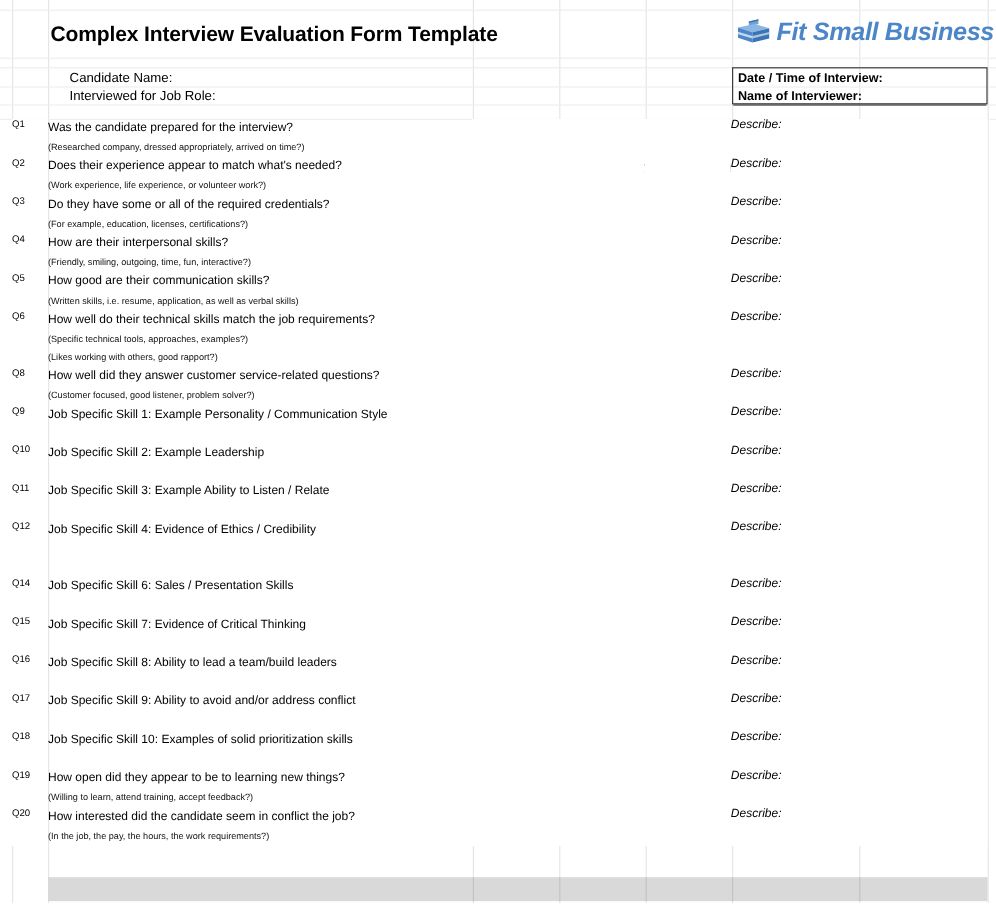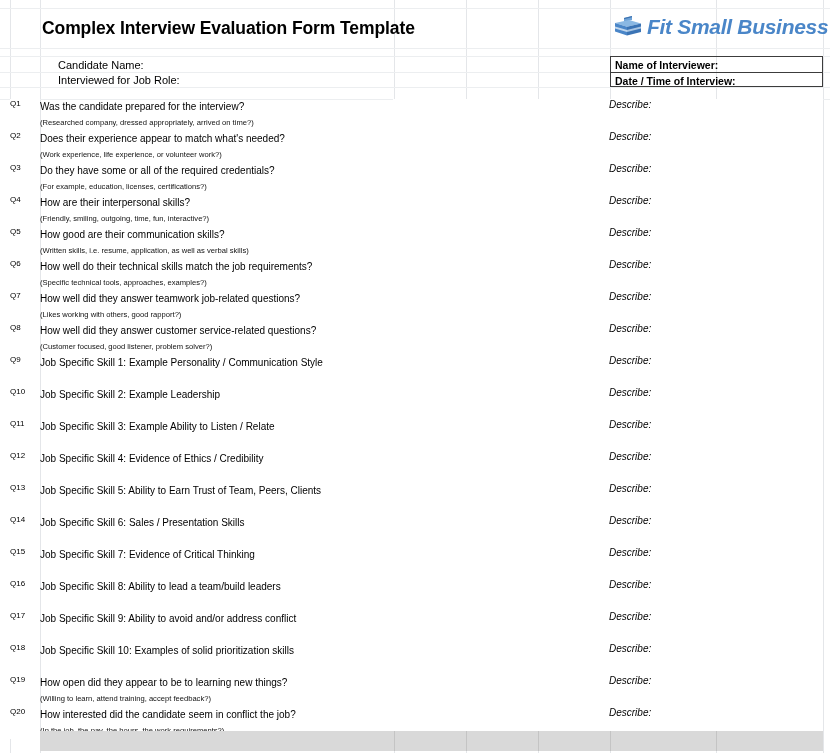--- a/index.html
+++ b/index.html
@@ -248,22 +248,22 @@
     </svg>
     <span class="logo-text">Fit Small Business</span>
   </div>
 
   <div id="title">Complex Interview Evaluation Form Template</div>
 
   <div class="cand-label" style="top:59px;">Candidate Name:</div>
   <div class="cand-label" style="top:74px;">Interviewed for Job Role:</div>
 
   <div id="interviewer-box">
+    <div class="iv-row">Date / Time of Interview:</div>
     <div class="iv-row first">Name of Interviewer:</div>
-    <div class="iv-row">Date / Time of Interview:</div>
   </div>
 
   <div class="rating-head" style="left:395px; width:71px;">Poor</div>
   <div class="rating-head" style="left:467px; width:71px;">OK</div>
   <div class="rating-head" style="left:539px; width:71px;">Great</div>
 
   <table id="qtable">
     <colgroup>
       <col class="c-num">
         <col class="c-text">
@@ -362,28 +362,20 @@
           <td class="desc">Describe:</td>
         </tr>
         <tr class="sub-row">
           <td class="num"></td>
           <td class="qtext">(Specific technical tools, approaches, examples?)</td>
           <td class="rate first-rate"></td>
           <td class="rate"></td>
           <td class="rate"></td>
           <td class="desc"></td>
         </tr>
-        <tr class="main-row">
-          <td class="num">Q7</td>
-          <td class="qtext">How well did they answer teamwork job-related questions?</td>
-          <td class="rate first-rate"></td>
-          <td class="rate"></td>
-          <td class="rate"></td>
-          <td class="desc">Describe:</td>
-        </tr>
         <tr class="sub-row">
           <td class="num"></td>
           <td class="qtext">(Likes working with others, good rapport?)</td>
           <td class="rate first-rate"></td>
           <td class="rate"></td>
           <td class="rate"></td>
           <td class="desc"></td>
         </tr>
         <tr class="main-row">
           <td class="num">Q8</td>
@@ -457,28 +449,20 @@
           <td class="rate"></td>
           <td class="desc">Describe:</td>
         </tr>
         <tr class="sub-row">
           <td class="num"></td>
           <td class="qtext"></td>
           <td class="rate first-rate"></td>
           <td class="rate"></td>
           <td class="rate"></td>
           <td class="desc"></td>
-        </tr>
-        <tr class="main-row">
-          <td class="num">Q13</td>
-          <td class="qtext">Job Specific Skill 5: Ability to Earn Trust of Team, Peers, Clients</td>
-          <td class="rate first-rate"></td>
-          <td class="rate"></td>
-          <td class="rate"></td>
-          <td class="desc">Describe:</td>
         </tr>
         <tr class="sub-row">
           <td class="num"></td>
           <td class="qtext"></td>
           <td class="rate first-rate"></td>
           <td class="rate"></td>
           <td class="rate"></td>
           <td class="desc"></td>
         </tr>
         <tr class="main-row">

